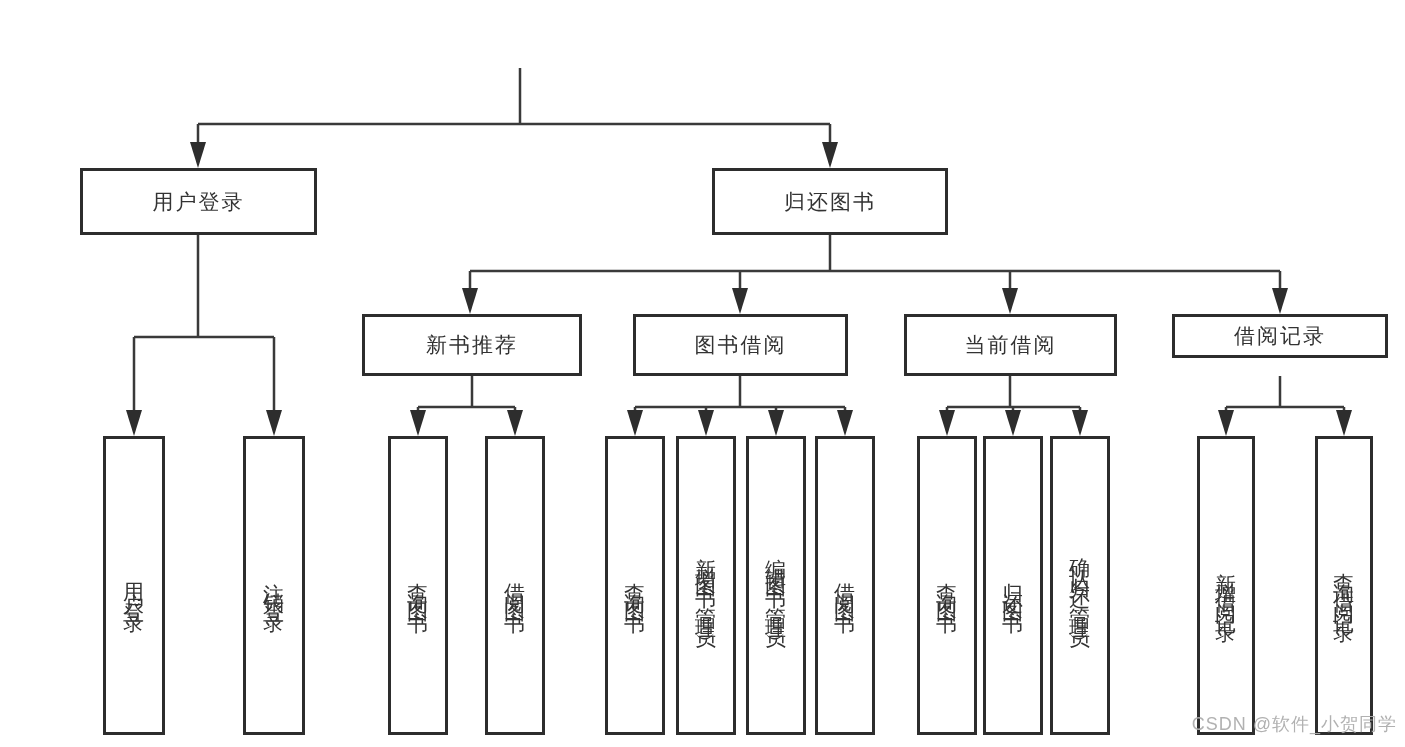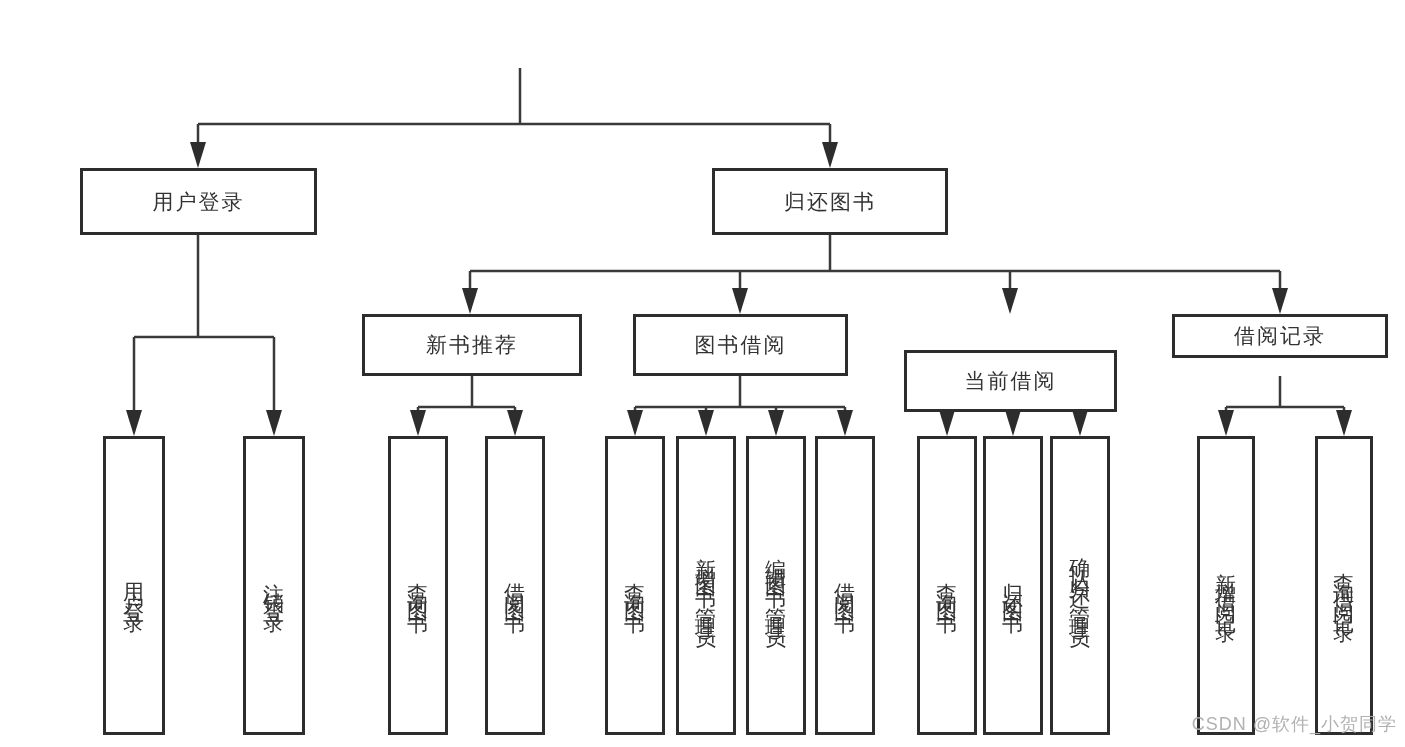--- a/index.html
+++ b/index.html
@@ -72,21 +72,21 @@
   <div class="box" style="left:712px; top:168px; width:236px; height:67px;">
     <span class="hlabel">归还图书</span>
   </div>
 
   <div class="box" style="left:362px; top:314px; width:220px; height:62px;text-align:right;">
     <span class="hlabel">新书推荐</span>
   </div>
   <div class="box" style="left:633px; top:314px; width:215px; height:62px;">
     <span class="hlabel">图书借阅</span>
   </div>
-  <div class="box" style="left:904px; top:314px; width:213px; height:62px;margin-top:36px;">
+  <div class="box" style="left:904px; top:314px; width:213px; height:62px;">
     <span class="hlabel">当前借阅</span>
   </div>
   <div class="box" style="left:1172px; top:314px; width:216px; height:44px;">
     <span class="hlabel">借阅记录</span>
   </div>
 
   <div class="box vbox" style="left:103px; top:436px; width:62px; height:299px;">
     <span class="vlabel">用户登录</span>
   </div>
   <div class="box vbox" style="left:243px; top:436px; width:62px; height:299px;">

